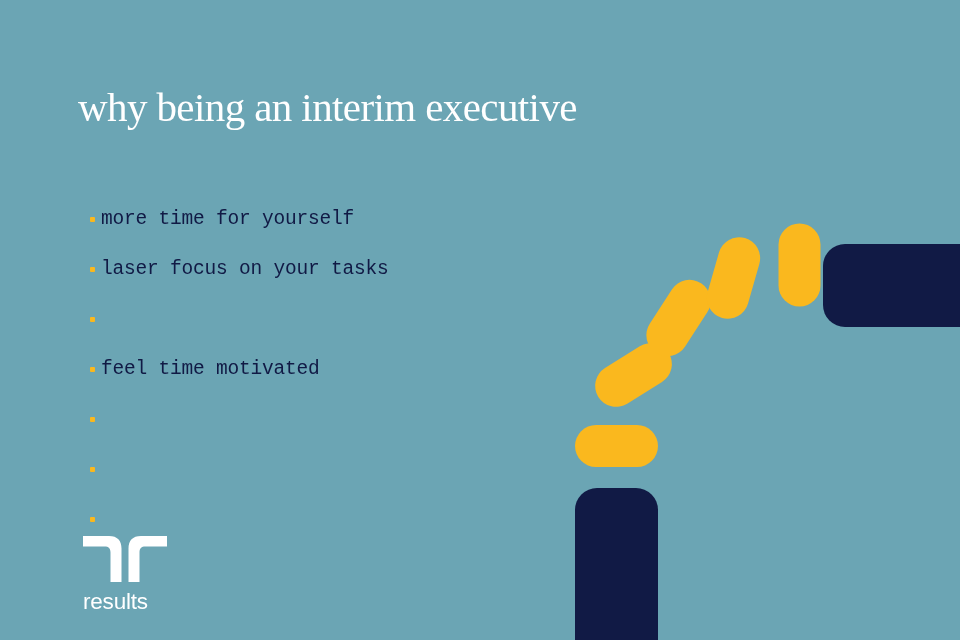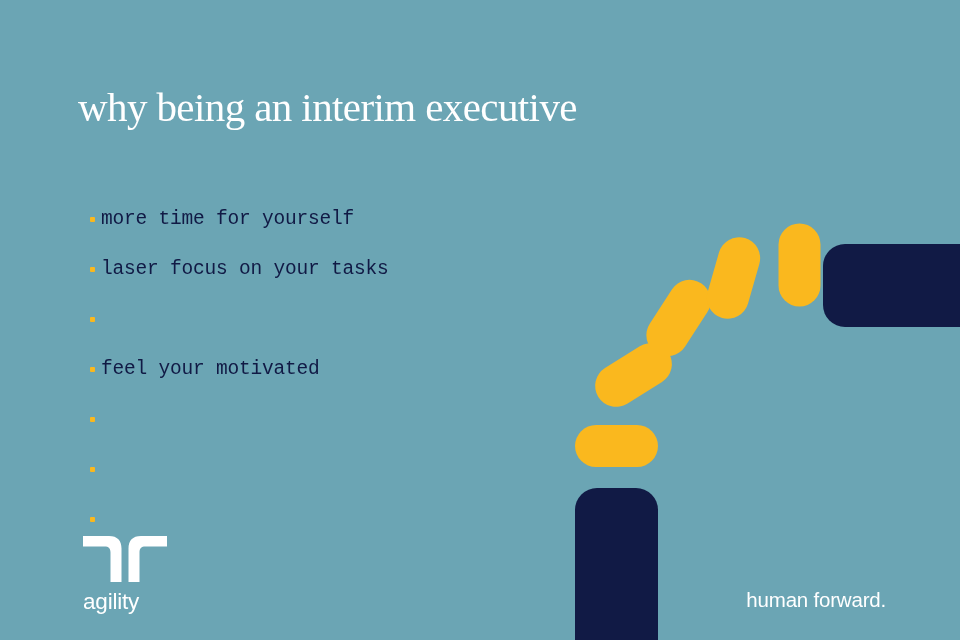--- a/index.html
+++ b/index.html
@@ -155,36 +155,35 @@
     </li>
     <li>
       <span class="dot"></span>
       <span>laser focus on your tasks</span>
     </li>
     <li>
       <span class="dot"></span>
     </li>
     <li>
       <span class="dot"></span>
-      <span>feel your motivated</span>
+      <span>feel time motivated</span>
     </li>
     <li>
       <span class="dot"></span>
     </li>
     <li>
       <span class="dot"></span>
     </li>
     <li>
       <span class="dot"></span>
     </li>
   </ul>
 
   <div id="logo">
     <svg id="logo-mark" viewBox="0 0 84 46" aria-hidden="true">
       <path fill="#ffffff" d="M0 0 H26 C34.5 0 38.5 4.6 38.5 12.6 V46 H27.5 V16.4 C27.5 12.6 25.6 10.6 21.6 10.6 H0 Z"></path>
       <path fill="#ffffff" d="M84 0 H58 C49.5 0 45.5 4.6 45.5 12.6 V46 H56.5 V16.4 C56.5 12.6 58.4 10.6 62.4 10.6 H84 Z"></path>
     </svg>
-    <span id="logo-word">agility</span>
+    <span id="logo-word">results</span>
   </div>
 
-  <div id="tagline">human forward.</div>
 
 </div>
 
 </body></html>

